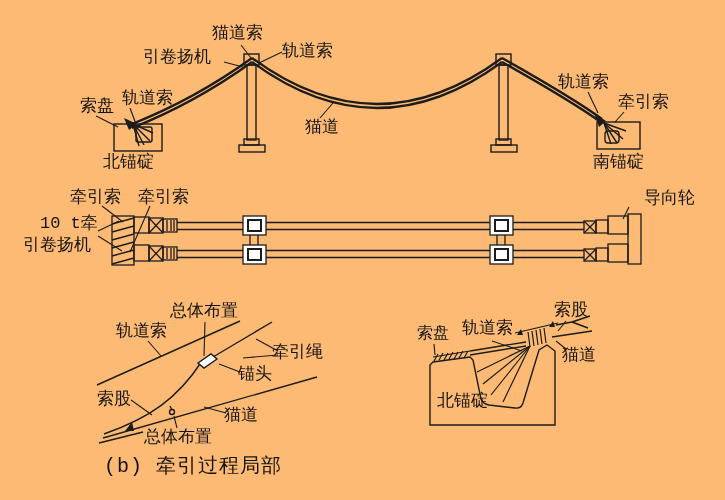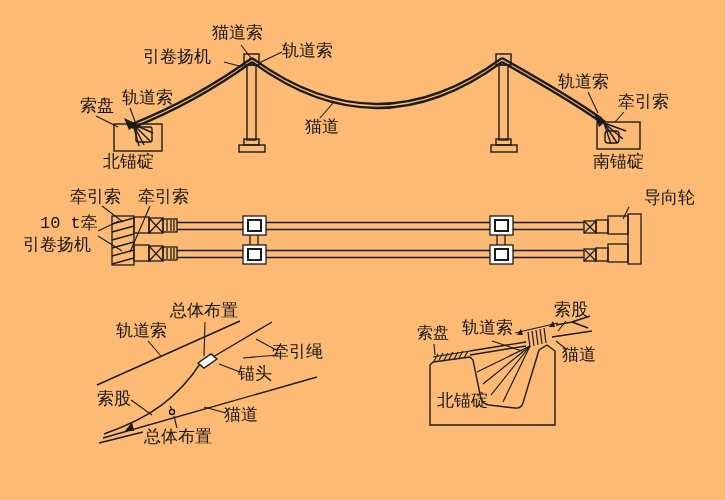--- a/index.html
+++ b/index.html
@@ -243,20 +243,21 @@
   <div class="lbl" style="left:23px;top:237px">引卷扬机</div>
   <div class="lbl" style="left:644px;top:190px">导向轮</div>
 
   <div class="lbl" style="left:170px;top:303px">总体布置</div>
   <div class="lbl" style="left:116px;top:323px">轨道索</div>
   <div class="lbl" style="left:272px;top:344px">牵引绳</div>
   <div class="lbl" style="left:238px;top:366px">锚头</div>
   <div class="lbl" style="left:97px;top:391px">索股</div>
   <div class="lbl" style="left:224px;top:407px">猫道</div>
   <div class="lbl" style="left:144px;top:429px">总体布置</div>
+  <div class="lbl caption" style="left:98px;top:456px;width:190px">(b) 牵引过程局部</div>
 
   <div class="lbl small" style="left:417px;top:326px">索盘</div>
   <div class="lbl" style="left:462px;top:320px">轨道索</div>
   <div class="lbl" style="left:554px;top:302px">索股</div>
   <div class="lbl" style="left:562px;top:347px">猫道</div>
   <div class="lbl" style="left:437px;top:393px">北锚碇</div>
 
 </div>
 
 </body></html>

